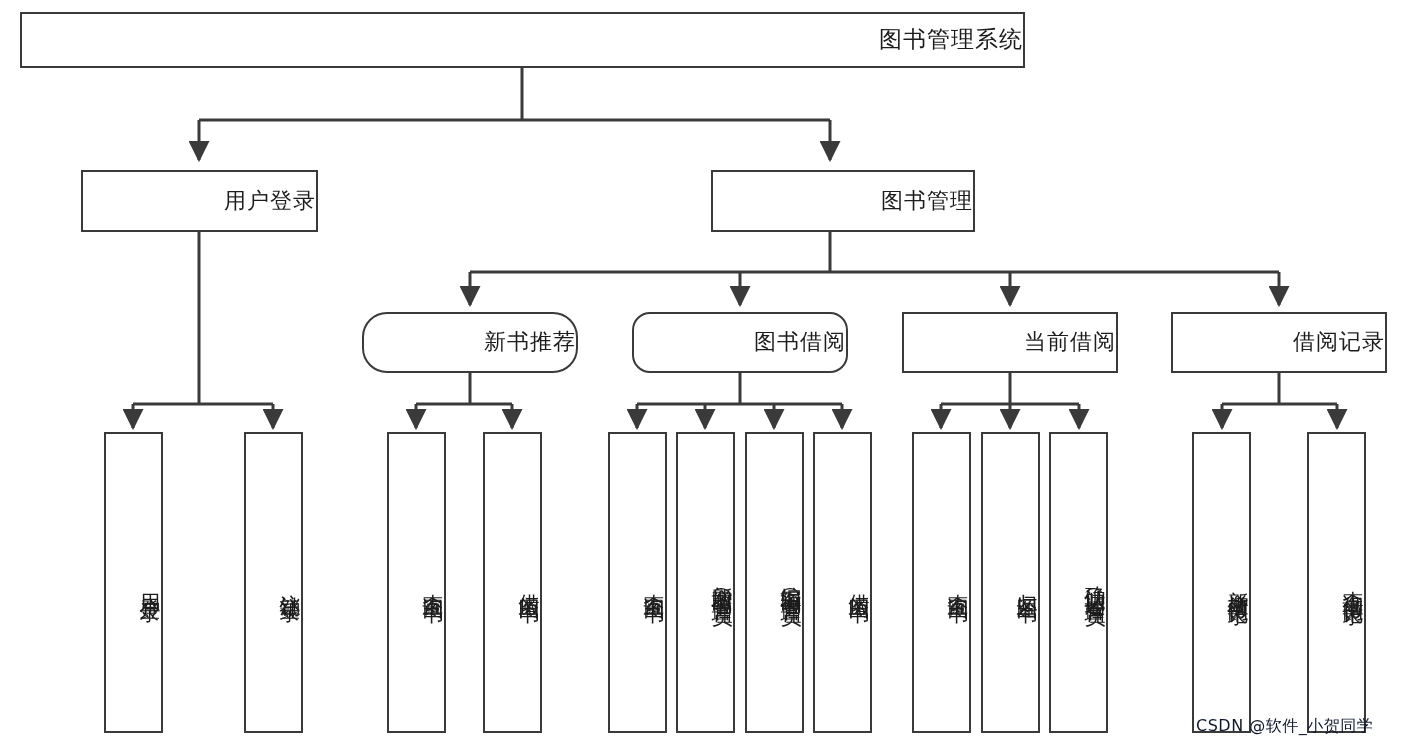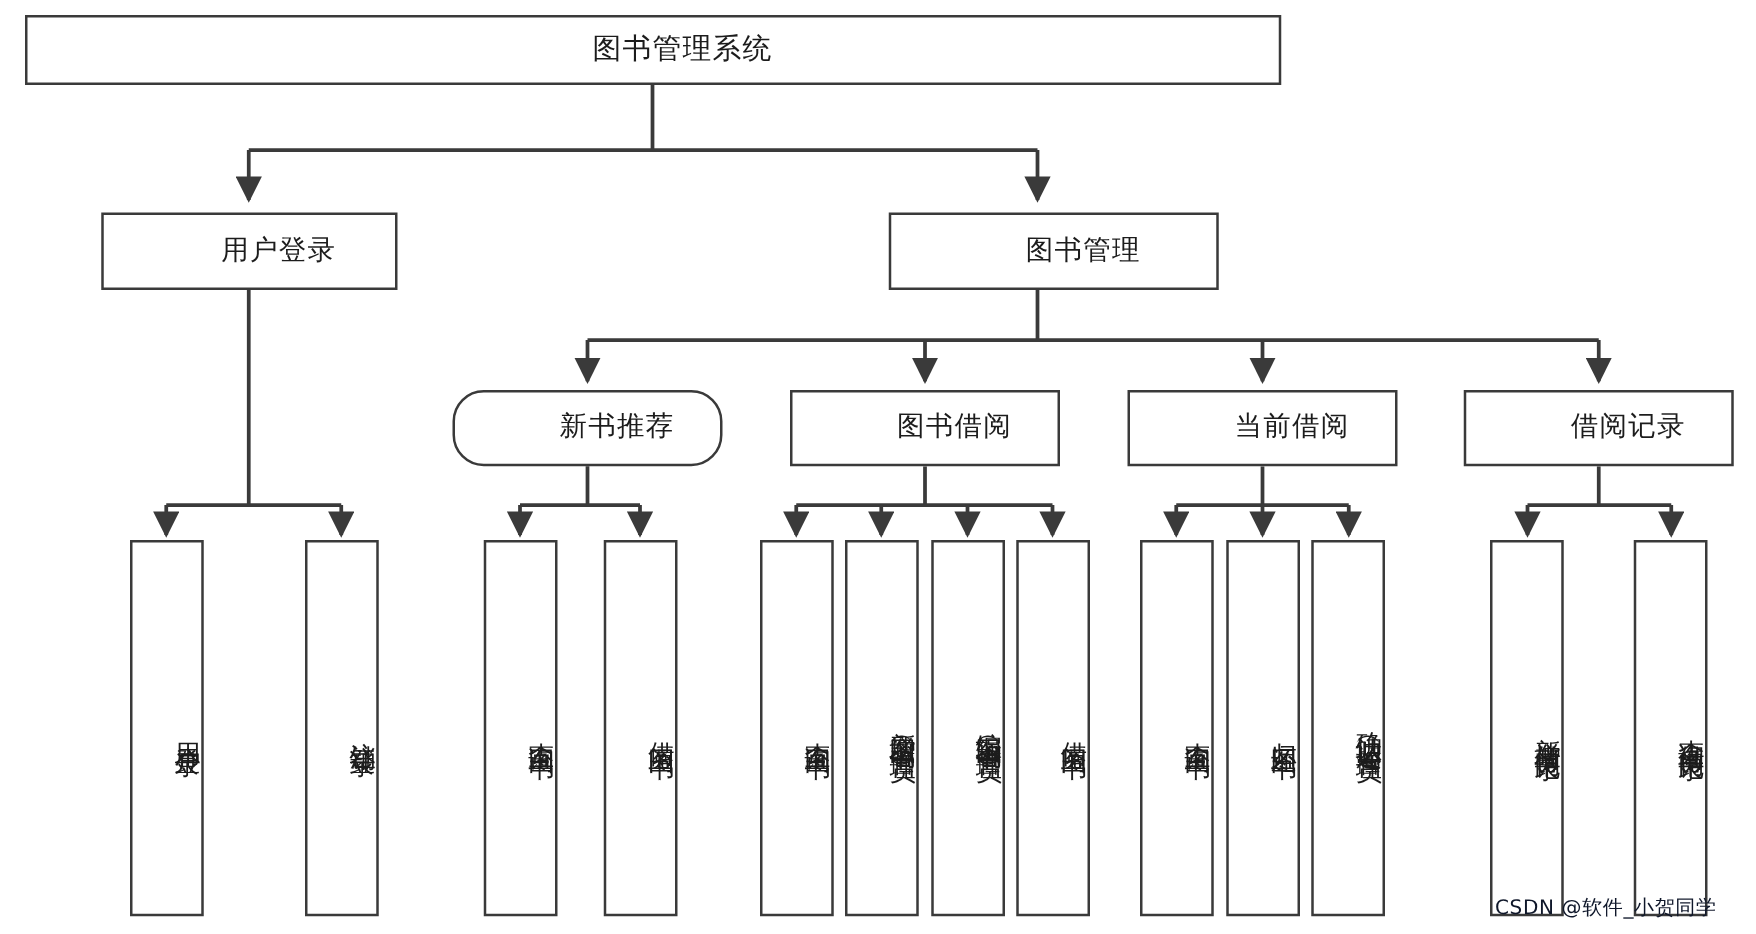--- a/index.html
+++ b/index.html
@@ -26,21 +26,21 @@
     height: 747px;
     pointer-events: none;
   }
   .node {
     position: absolute;
     box-sizing: border-box;
     border: 2px solid #3a3a3a;
     background: #ffffff;
     display: flex;
     align-items: center;
-    justify-content: center;
+    justify-content: flex-end;
     color: #1c1c1c;
     text-align: center;
     padding-left: 47px;
   }
   .node.horiz {
     font-size: 22px;
     letter-spacing: 1px;
     line-height: 1.2;
   }
   .node.root {
@@ -137,21 +137,21 @@
   <div class="node horiz" style="left:81px; top:170px; width:237px; height:62px;">
     <span class="label">用户登录</span>
   </div>
   <div class="node horiz" style="left:711px; top:170px; width:264px; height:62px;">
     <span class="label">图书管理</span>
   </div>
 
   <div class="node horiz" style="left:362px; top:312px; width:216px; height:61px;border-radius:25px;">
     <span class="label">新书推荐</span>
   </div>
-  <div class="node horiz" style="left:632px; top:312px; width:216px; height:61px;">
+  <div class="node horiz" style="left:632px; top:312px; width:216px; height:61px;border-radius:18px;">
     <span class="label">图书借阅</span>
   </div>
   <div class="node horiz" style="left:902px; top:312px; width:216px; height:61px;">
     <span class="label">当前借阅</span>
   </div>
   <div class="node horiz" style="left:1171px; top:312px; width:216px; height:61px;">
     <span class="label">借阅记录</span>
   </div>
 
   <div class="node vert" style="left:104px; top:432px; width:59px; height:301px;">

